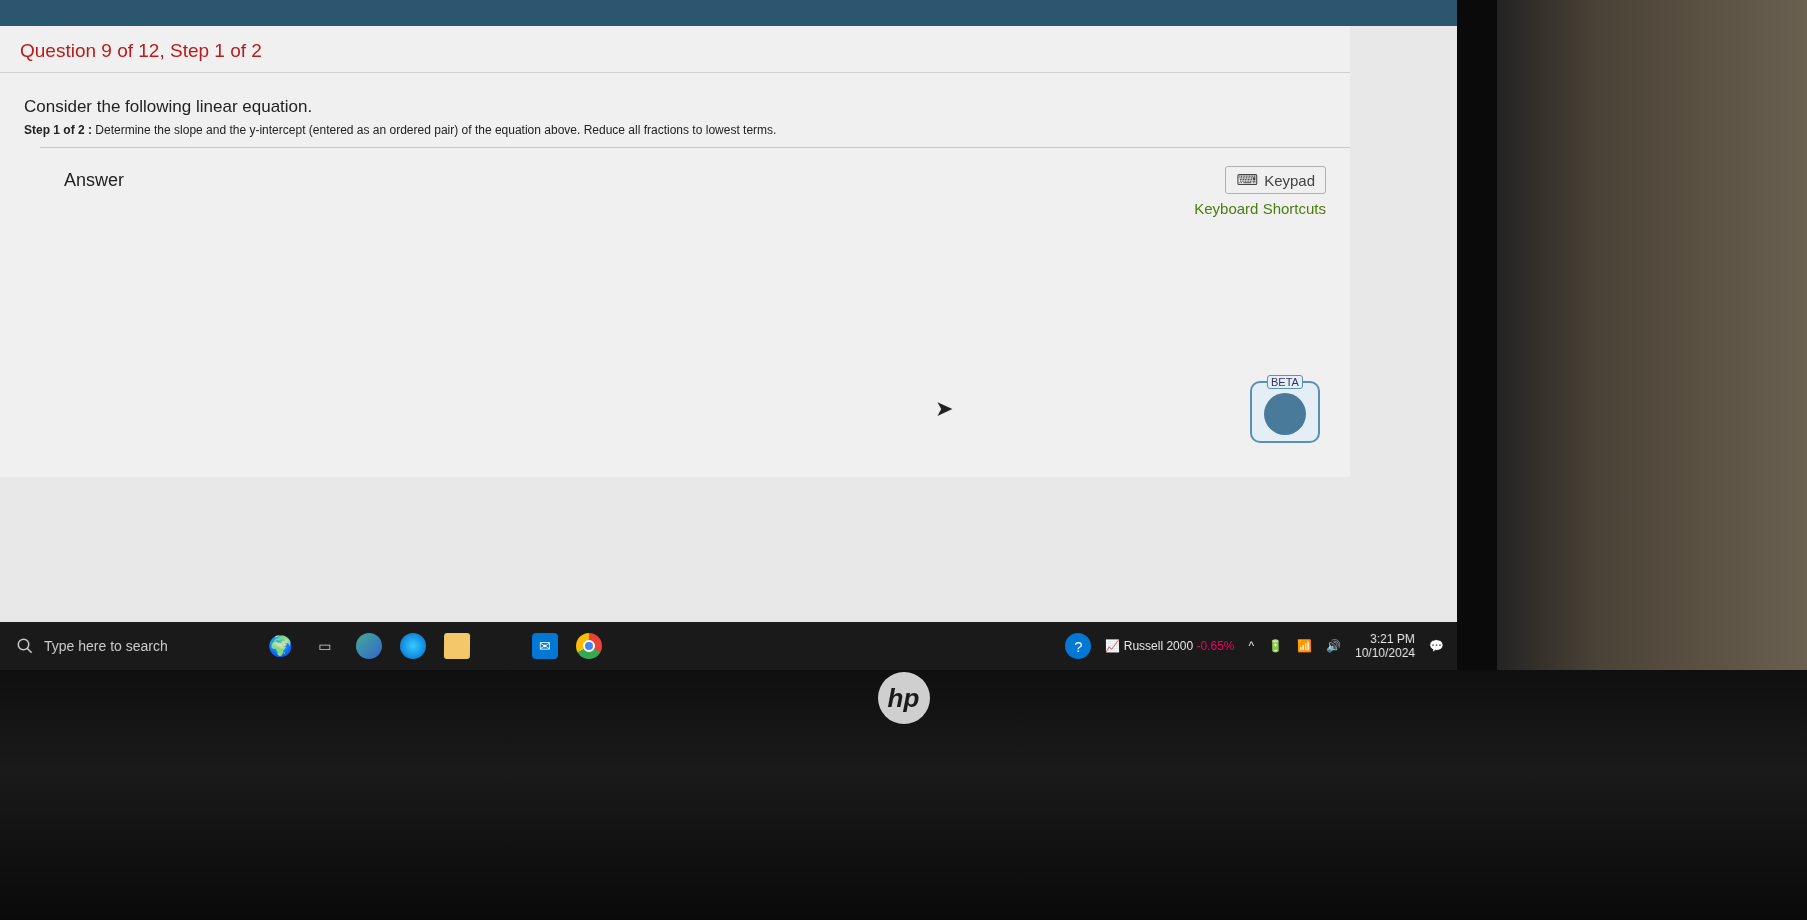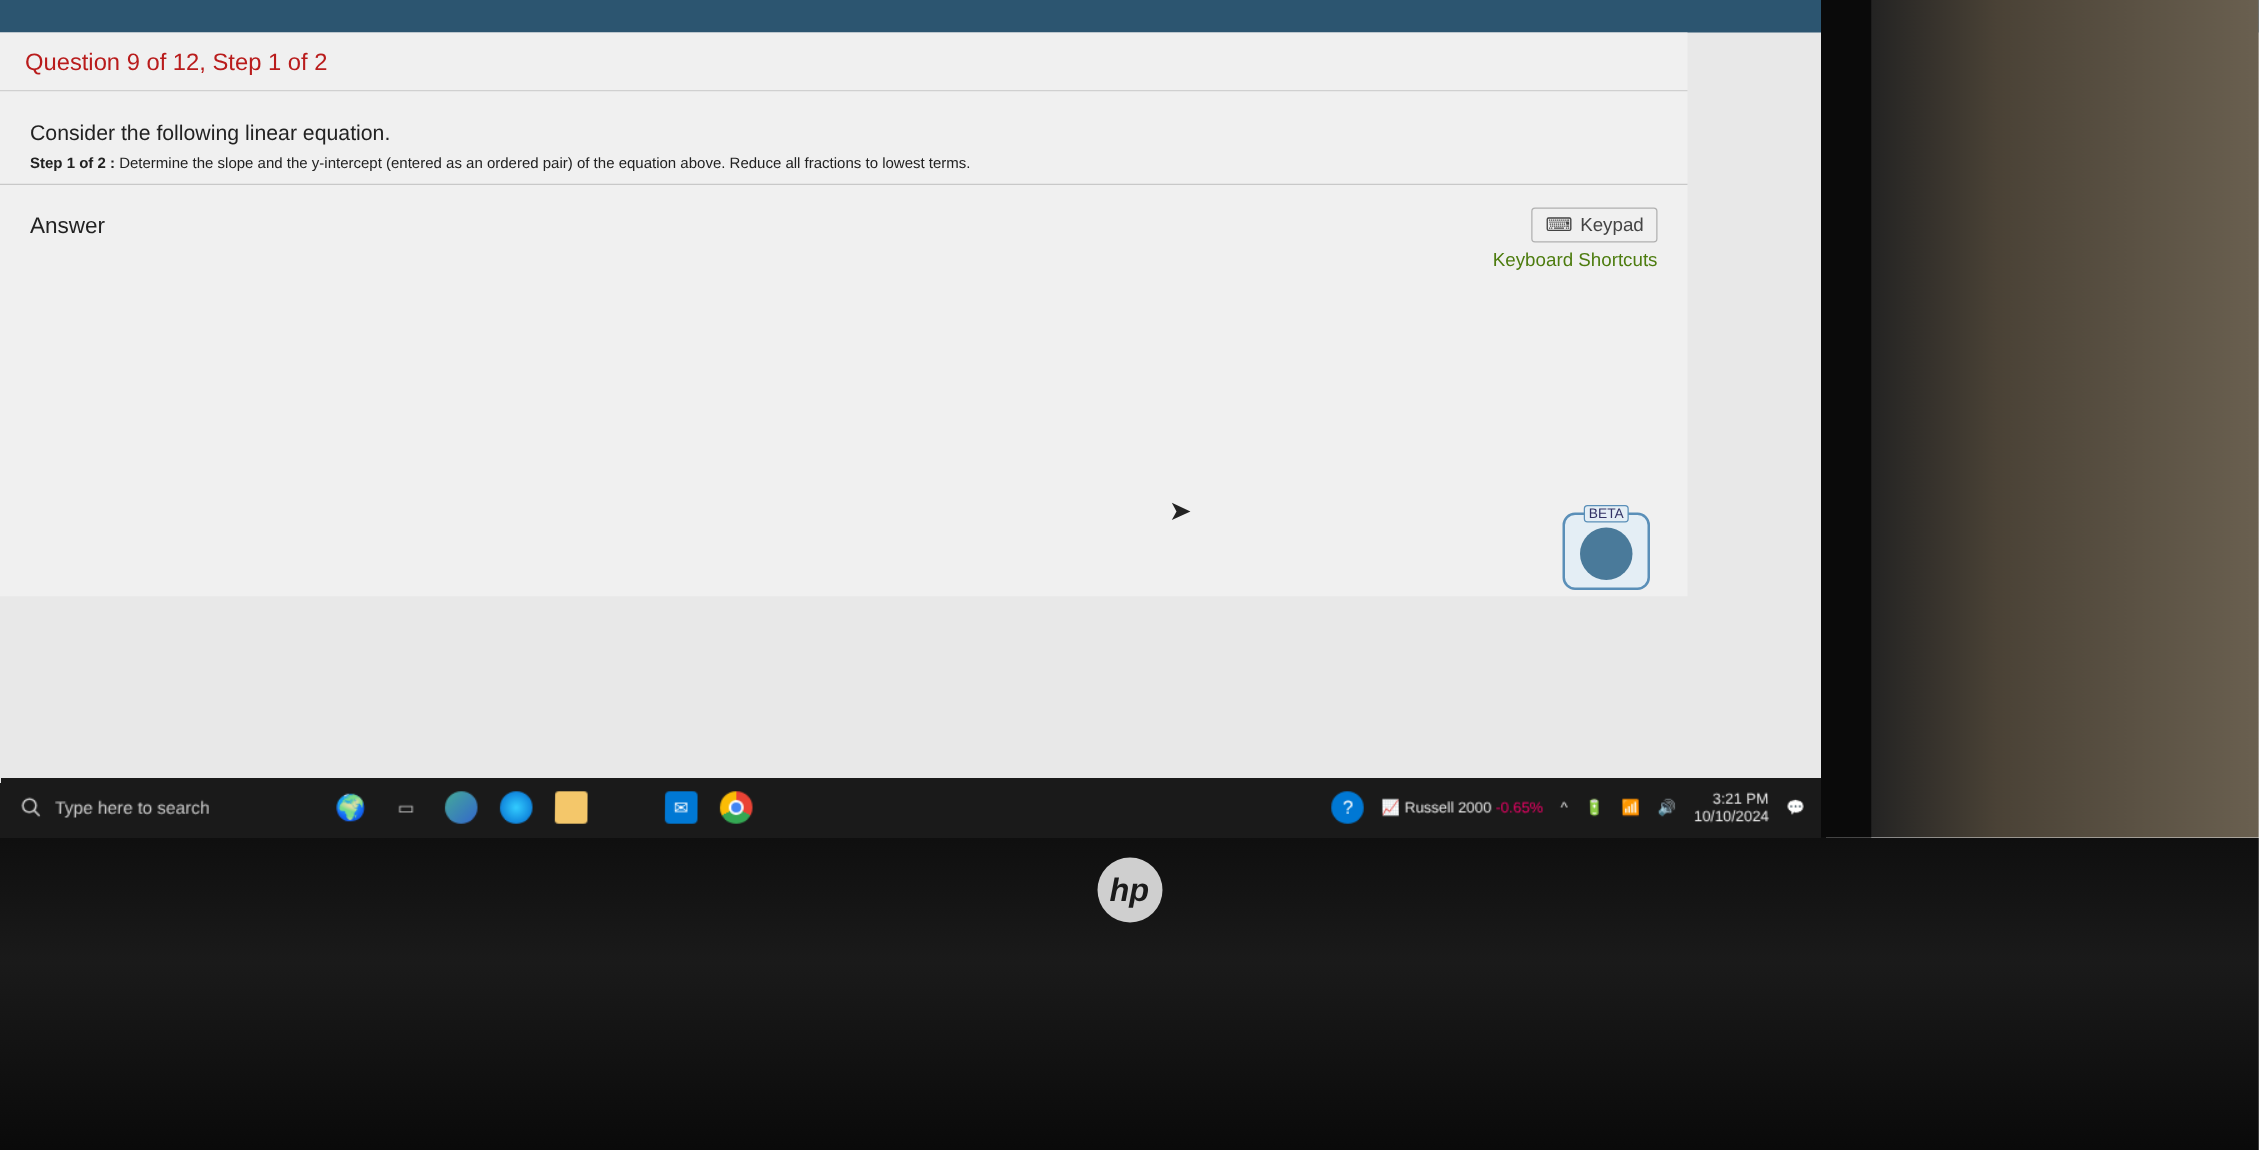--- a/index.html
+++ b/index.html
@@ -58,21 +58,21 @@
   background: #7a7a7a;
   border: 2px solid #aaa;
   display:flex;align-items:center;justify-content:center;
   color:#444;font-size:18px;
 }
 .incorrect-block { text-align: center; font-size: 15px; color: #333; }
 .question-body { padding: 24px 24px 10px 24px; font-size: 17px; color: #222; }
 .equation { text-align: center; font-style: italic; font-size: 20px; margin: 30px 0 30px 0; font-family:Georgia,serif;}
 .step-line { font-size: 12px; color: #222; margin-top: 6px; }
 .step-bold { font-weight: 700; }
-.answer-section { border-top: 1px solid #c8c8c8; padding: 22px 24px; position:relative;}
+.answer-section { border-top: 1px solid #c8c8c8; padding: 22px 24px; position:relative;margin-left:40px;}
 .answer-title { font-size: 18px; color: #222; font-weight: 500; }
 .tools {
   position: absolute; right: 24px; top: 18px; text-align: right;
   font-size: 15px;
 }
 .keypad-btn {
   border: 1px solid #b0b0b0; padding: 4px 10px; border-radius:3px;
   color:#444; display:inline-flex;align-items:center;gap:6px;cursor:pointer;
 }
 .kb-short { color: #4d7c0f; margin-top: 6px; cursor:pointer;}
@@ -80,21 +80,21 @@
   display: flex; align-items: center; justify-content: center;
   margin-top: 60px; gap: 14px; font-size: 16px; color:#333;
 }
 .answer-box {
   border: 1px solid #555; background: #fff;
   height: 120px;
 }
 .slope-box { width: 140px; }
 .yint-box { width: 210px; }
 .beta-badge {
-  position:absolute; right:30px; bottom:5px;
+  position:absolute; right:30px; bottom:34px;
   width:70px;height:62px;border:2px solid #5a8fb8;border-radius:10px;
   background:#e4eef5;display:flex;flex-direction:column;align-items:center;
 }
 .beta-label{font-size:11px;border:1px solid #5a8fb8;border-radius:3px;padding:0 3px;margin-top:-8px;background:#e4eef5;color:#336;}
 .beta-bird{width:42px;height:42px;border-radius:50%;background:#4a7a9a;margin-top:4px;}
 
 
 .taskbar {
   position: absolute; left:0; bottom: 250px; height: 48px;
   width: 1460px;
@@ -109,21 +109,21 @@
 .tb-ico{width:26px;height:26px;display:flex;align-items:center;justify-content:center;border-radius:4px;}
 .tb-right{margin-left:auto;display:flex;align-items:center;gap:14px;font-size:12px;}
 .clock{text-align:right;line-height:1.2;}
 
 
 .bezel-bottom{
   position:absolute;left:0;bottom:0;width:100%;height:250px;
   background:linear-gradient(#0f0f0f,#1a1a1a 40%,#0a0a0a);
 }
 .hp-logo{
-  position:absolute;left:50%;bottom:182px;transform:translateX(-50%);
+  position:absolute;left:50%;bottom:196px;transform:translateX(-50%);
   width:52px;height:52px;border-radius:50%;background:#cfcfcf;
   display:flex;align-items:center;justify-content:center;
   font-style:italic;font-weight:700;font-size:26px;color:#1a1a1a;
   font-family:Arial,sans-serif;
 }
 .bezel-right{
   position:absolute;right:0;top:0;width:350px;height:670px;
   background:linear-gradient(90deg,#0c0c0c 0%,#222 10%,#4a4236 40%,#6a6050 100%);
 }
 .bezel-right-inner{

